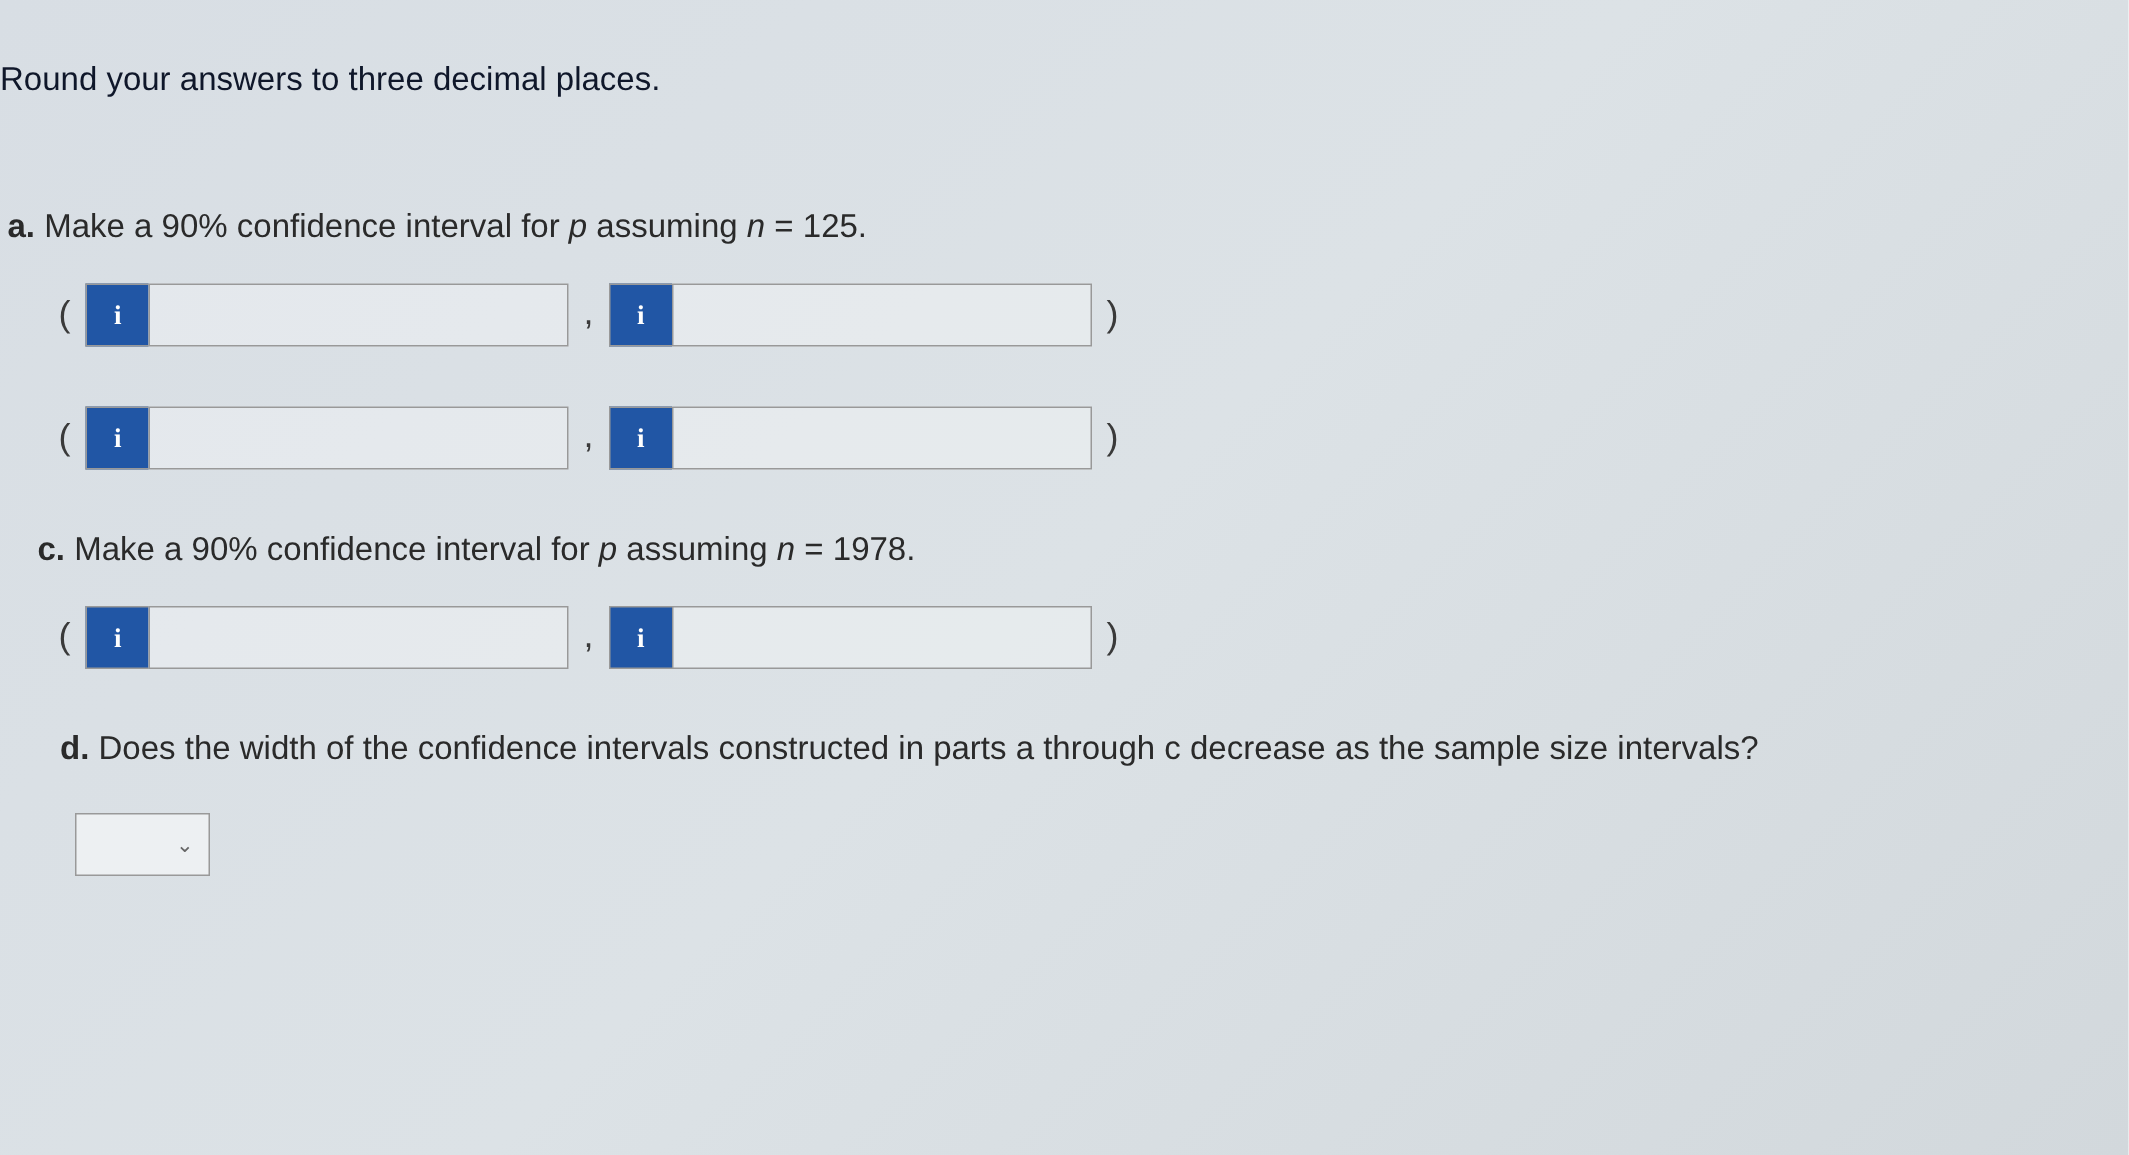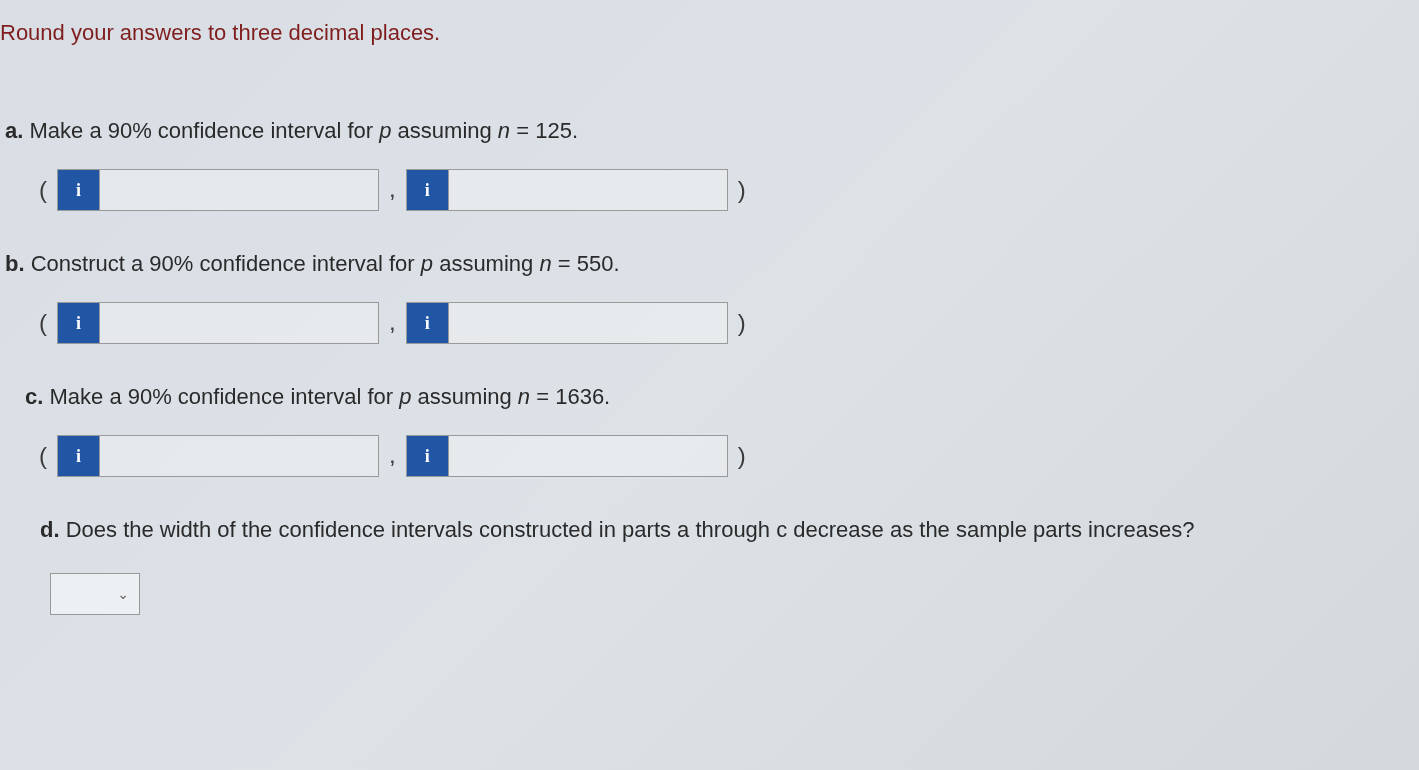--- a/index.html
+++ b/index.html
@@ -11,21 +11,22 @@
       font-family: 'Segoe UI', Tahoma, Geneva, Verdana, sans-serif;
       background: linear-gradient(135deg, #d8dee4 0%, #dce2e6 50%, #d2d8dc 100%);
       color: #2a2a2a;
       padding: 20px 0;
       min-height: 770px;
       width: 1419px;
       font-size: 22px;
     }
     .top-text {
       padding: 0 0 40px 0;
-      color: #7f1d1d;
+      color: #0f172a;
+      margin-top: 20px;
     }
     .question-block {
       margin-bottom: 35px;
     }
     .question-label {
       margin-bottom: 25px;
       padding-left: 5px;
       margin-top: 32px;
     }
     .question-label .bold {
@@ -128,59 +129,56 @@
     <span class="comma">,</span>
     <div class="input-wrap">
       <div class="info-box">i</div>
       <input class="text-input" type="text" style="">
     </div>
     <span class="paren">)</span>
   </div>
 </div>
 
 <div class="question-block">
-  <div class="question-label indent-1">
-    <span class="bold">b.</span><span> Construct a 90% confidence interval for </span><span class="italic">p</span><span> assuming </span><span class="italic">n</span><span> = 550.</span>
-  </div>
   <div class="input-row">
     <span class="paren">(</span>
     <div class="input-wrap">
       <div class="info-box">i</div>
       <input class="text-input" type="text" style="">
     </div>
     <span class="comma">,</span>
     <div class="input-wrap">
       <div class="info-box">i</div>
       <input class="text-input" type="text" style="">
     </div>
     <span class="paren">)</span>
   </div>
 </div>
 
 <div class="question-block">
   <div class="question-label indent-2">
-    <span class="bold">c.</span><span> Make a 90% confidence interval for </span><span class="italic">p</span><span> assuming </span><span class="italic">n</span><span> = 1636.</span>
+    <span class="bold">c.</span><span> Make a 90% confidence interval for </span><span class="italic">p</span><span> assuming </span><span class="italic">n</span><span> = 1978.</span>
   </div>
   <div class="input-row">
     <span class="paren">(</span>
     <div class="input-wrap">
       <div class="info-box">i</div>
       <input class="text-input" type="text" style="">
     </div>
     <span class="comma">,</span>
     <div class="input-wrap">
       <div class="info-box">i</div>
       <input class="text-input" type="text" style="">
     </div>
     <span class="paren">)</span>
   </div>
 </div>
 
 <div class="question-block">
   <div class="question-label indent-3">
-    <span class="bold">d.</span><span> Does the width of the confidence intervals constructed in parts a through c decrease as the sample parts increases?</span>
+    <span class="bold">d.</span><span> Does the width of the confidence intervals constructed in parts a through c decrease as the sample size intervals?</span>
   </div>
   <div class="select-wrap">
     <div class="dropdown">
       <span class="chevron">⌄</span>
     </div>
   </div>
 </div>
 
 </body></html>

